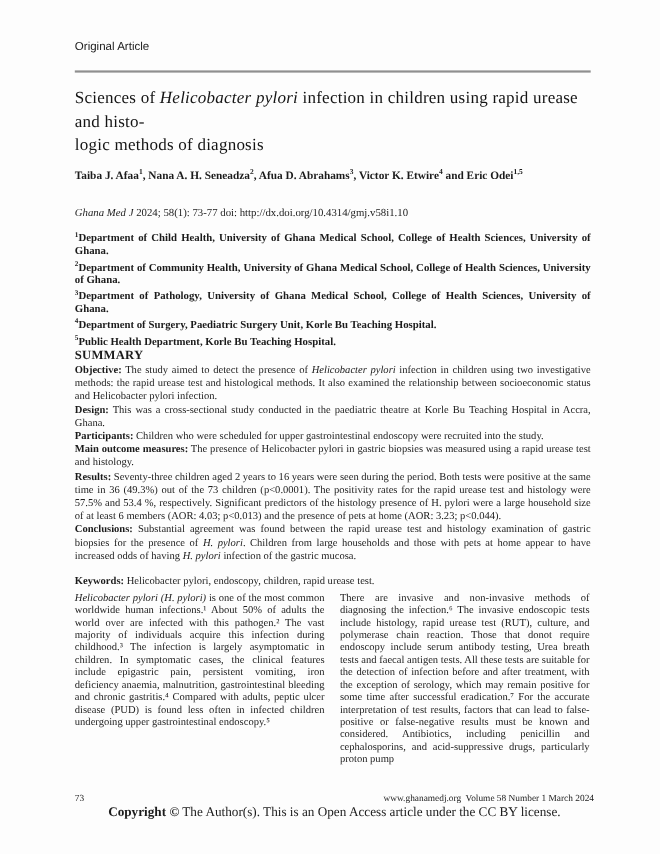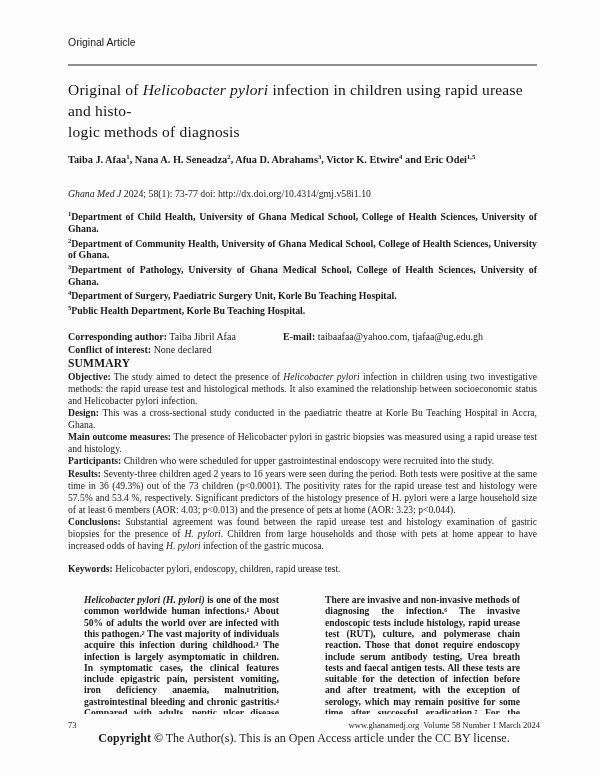--- a/index.html
+++ b/index.html
@@ -33,69 +33,62 @@
   b.lbl { font-weight:bold; }
   h2.sect { font-size:11.5px; margin:0; font-weight:bold; letter-spacing:0.2px; }
   .summary-h { margin-top:17px; }
   .summary { margin-top:2px; font-size:9.6px; line-height:12.1px; text-align:justify; }
   .summary p { margin:0; }
   .kwblock { margin-top:11px; font-size:9.6px; line-height:11.9px; }
   .kwblock p { margin:0; }
   .intro-h { margin-top:13px; }
   .cols { display:flex; gap:14px; margin-top:3px; }
   .col { width:227px; font-size:9.6px; line-height:11.3px; text-align:justify; }
-  .col p { margin:16px;font-weight:bold; }
+  .col p { margin:0; }
   .footer {
     position:absolute; left:0; right:0; top:714px; bottom:0;
     background:#fdfdfd; z-index:5;
   }
   .footer-inner { margin:0 60px 0 68px; }
   .footer-meta { display:flex; justify-content:space-between; align-items:center; padding-top:6px; }
   .pageno { font-size:8.5px; }
   .journal { font-size:8.5px; white-space:pre; }
   .copyright { text-align:center; font-size:12px; margin-top:1px; }
 </style>
 </head>
 <body>
 
 <div class="main">
 
   <div class="kicker">Original Article</div>
 
   <hr class="rule">
 
-  <h1 class="title"><span>Original of </span><i>Helicobacter pylori</i><span> infection in children using rapid urease and histo-</span><br><span>logic methods of diagnosis</span></h1>
+  <h1 class="title"><span>Sciences of </span><i>Helicobacter pylori</i><span> infection in children using rapid urease and histo-</span><br><span>logic methods of diagnosis</span></h1>
 
   <div class="byline"><span>Taiba J. Afaa</span><sup>1</sup><span>, </span><span>Nana A. H. Seneadza</span><sup>2</sup><span>, </span><span>Afua D. Abrahams</span><sup>3</sup><span>, </span><span>Victor K. Etwire</span><sup>4</sup><span> and </span><span>Eric Odei</span><sup>1,5</sup></div>
 
   <div class="citation"><i>Ghana Med J</i><span> 2024; 58(1): 73-77 doi: http://dx.doi.org/10.4314/gmj.v58i1.10</span></div>
 
   <div class="affils">
     <p><sup>1</sup><span>Department of Child Health, University of Ghana Medical School, College of Health Sciences, University of Ghana.</span></p>
     <p><sup>2</sup><span>Department of Community Health, University of Ghana Medical School, College of Health Sciences, University of Ghana.</span></p>
     <p><sup>3</sup><span>Department of Pathology, University of Ghana Medical School, College of Health Sciences, University of Ghana.</span></p>
     <p><sup>4</sup><span>Department of Surgery, Paediatric Surgery Unit, Korle Bu Teaching Hospital.</span></p>
     <p><sup>5</sup><span>Public Health Department, Korle Bu Teaching Hospital.</span></p>
   </div>
 
-  <div class="corr">
-    <div class="corr-row">
-      <span class="corr-col1"><b class="lbl">Corresponding author:</b><span> Taiba Jibril Afaa</span></span>
-      <span><b class="lbl">E-mail:</b><span> taibaafaa@yahoo.com, tjafaa@ug.edu.gh</span></span>
-    </div>
-    <div><b class="lbl">Conflict of interest:</b><span> None declared</span></div>
-  </div>
 
   <h2 class="sect summary-h">SUMMARY</h2>
 
   <div class="summary">
     <p><b class="lbl">Objective:</b><span> The study aimed to detect the presence of </span><i>Helicobacter pylori</i><span> infection in children using two investigative methods: the rapid urease test and histological methods. It also examined the relationship between socioeconomic status and Helicobacter pylori infection.</span></p>
     <p><b class="lbl">Design:</b><span> This was a cross-sectional study conducted in the paediatric theatre at Korle Bu Teaching Hospital in Accra, Ghana.</span></p>
+    <p><b class="lbl">Participants:</b><span> Children who were scheduled for upper gastrointestinal endoscopy were recruited into the study.</span></p>
     <p><b class="lbl">Main outcome measures:</b><span> The presence of Helicobacter pylori in gastric biopsies was measured using a rapid urease test and histology.</span></p>
-    <p><b class="lbl">Participants:</b><span> Children who were scheduled for upper gastrointestinal endoscopy were recruited into the study.</span></p>
     <p><b class="lbl">Results:</b><span> Seventy-three children aged 2 years to 16 years were seen during the period. Both tests were positive at the same time in 36 (49.3%) out of the 73 children (p&lt;0.0001). The positivity rates for the rapid urease test and histology were 57.5% and 53.4 %, respectively. Significant predictors of the histology presence of H. pylori were a large household size of at least 6 members (AOR: 4.03; p&lt;0.013) and the presence of pets at home (AOR: 3.23; p&lt;0.044).</span></p>
     <p><b class="lbl">Conclusions:</b><span> Substantial agreement was found between the rapid urease test and histology examination of gastric biopsies for the presence of </span><i>H. pylori</i><span>. Children from large households and those with pets at home appear to have increased odds of having </span><i>H. pylori</i><span> infection of the gastric mucosa.</span></p>
   </div>
 
   <div class="kwblock">
     <p><b class="lbl">Keywords:</b><span> Helicobacter pylori, endoscopy, children, rapid urease test.</span></p>
   </div>
 
 
   <div class="cols">

